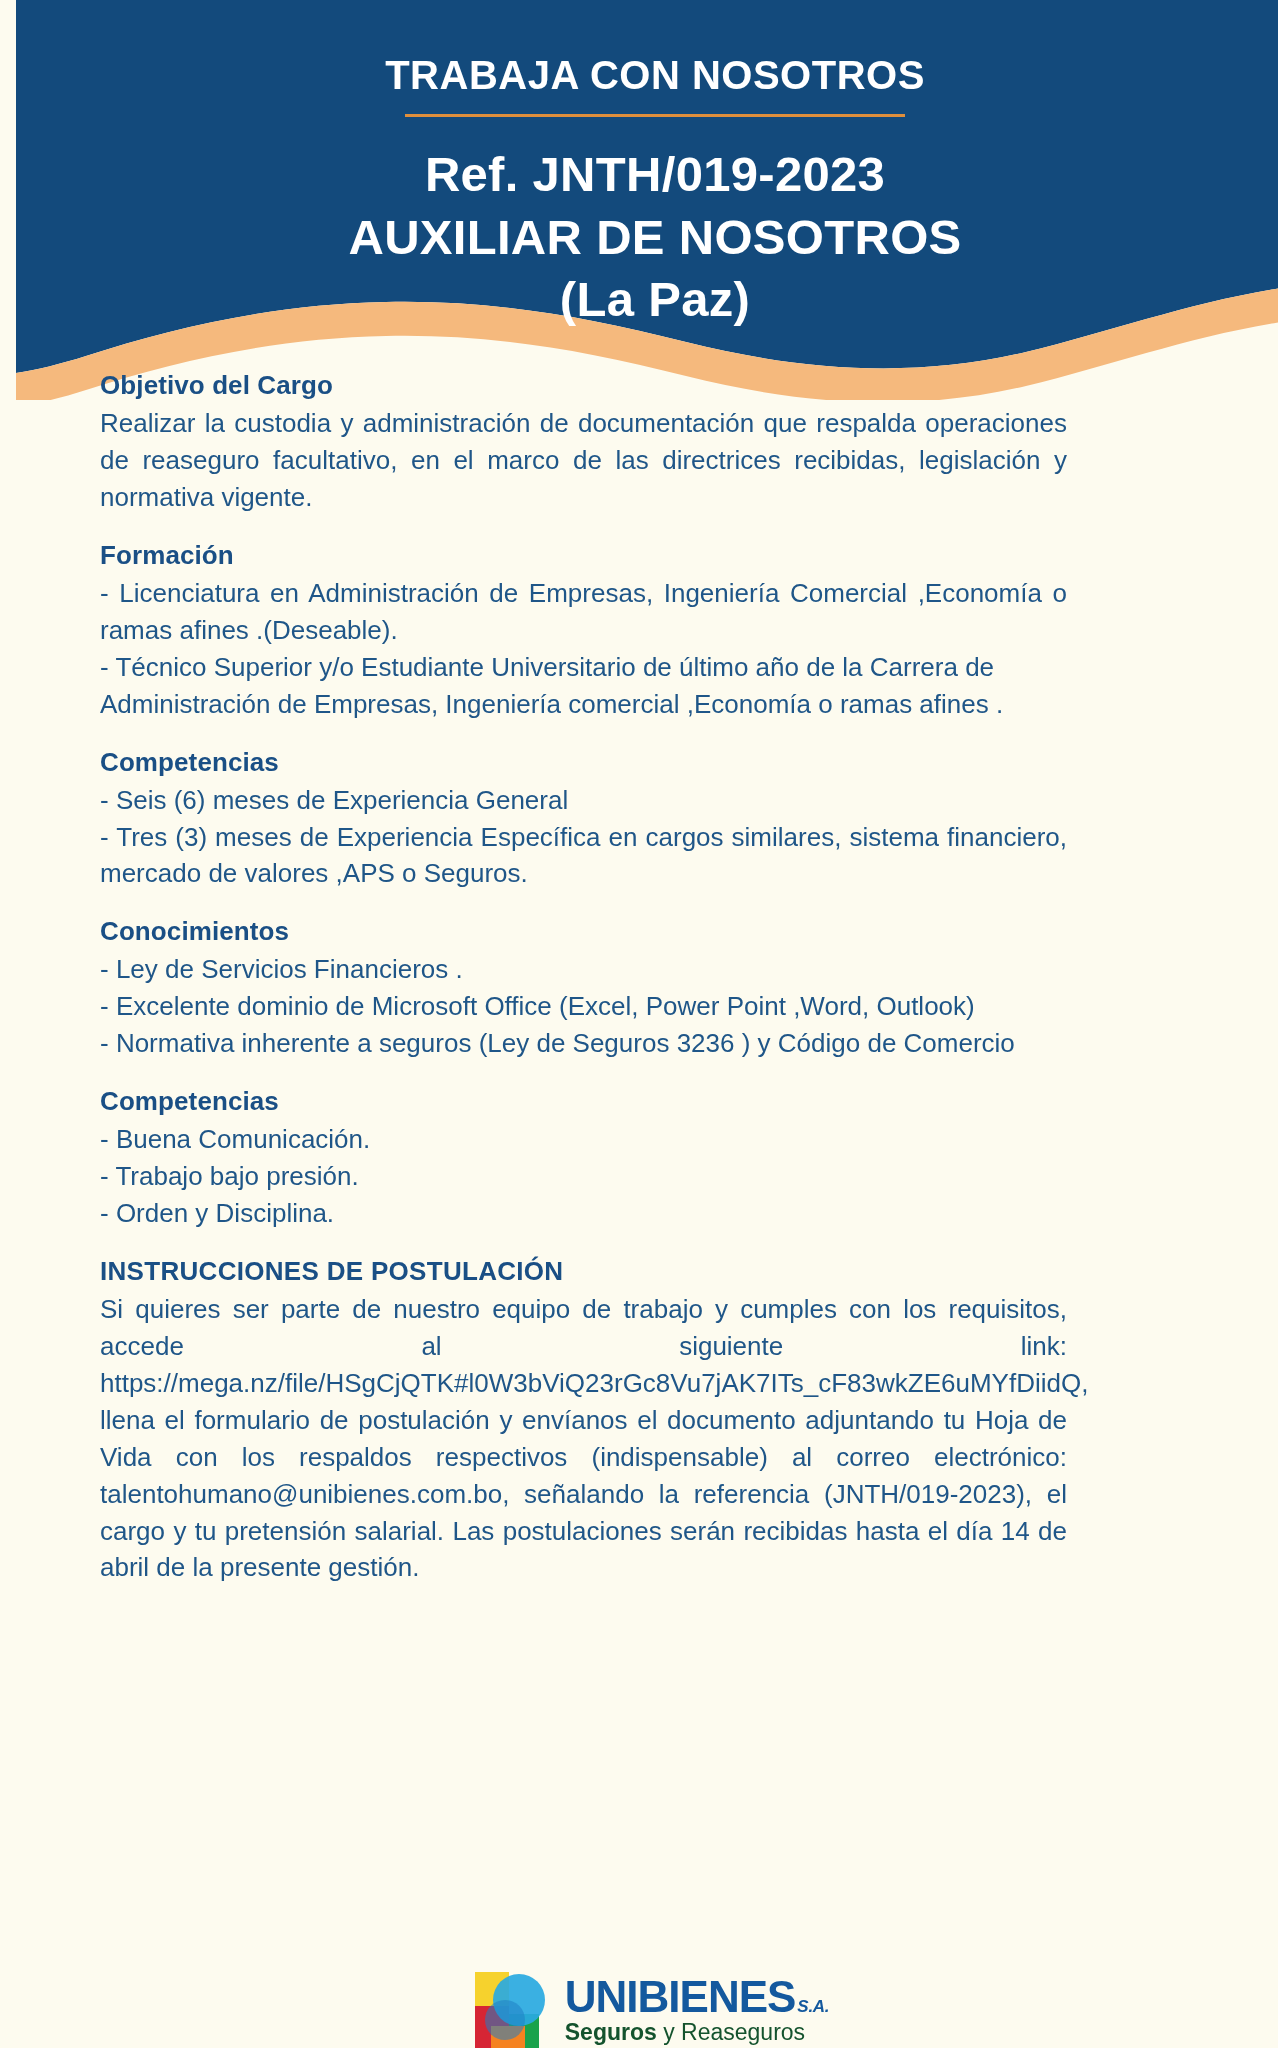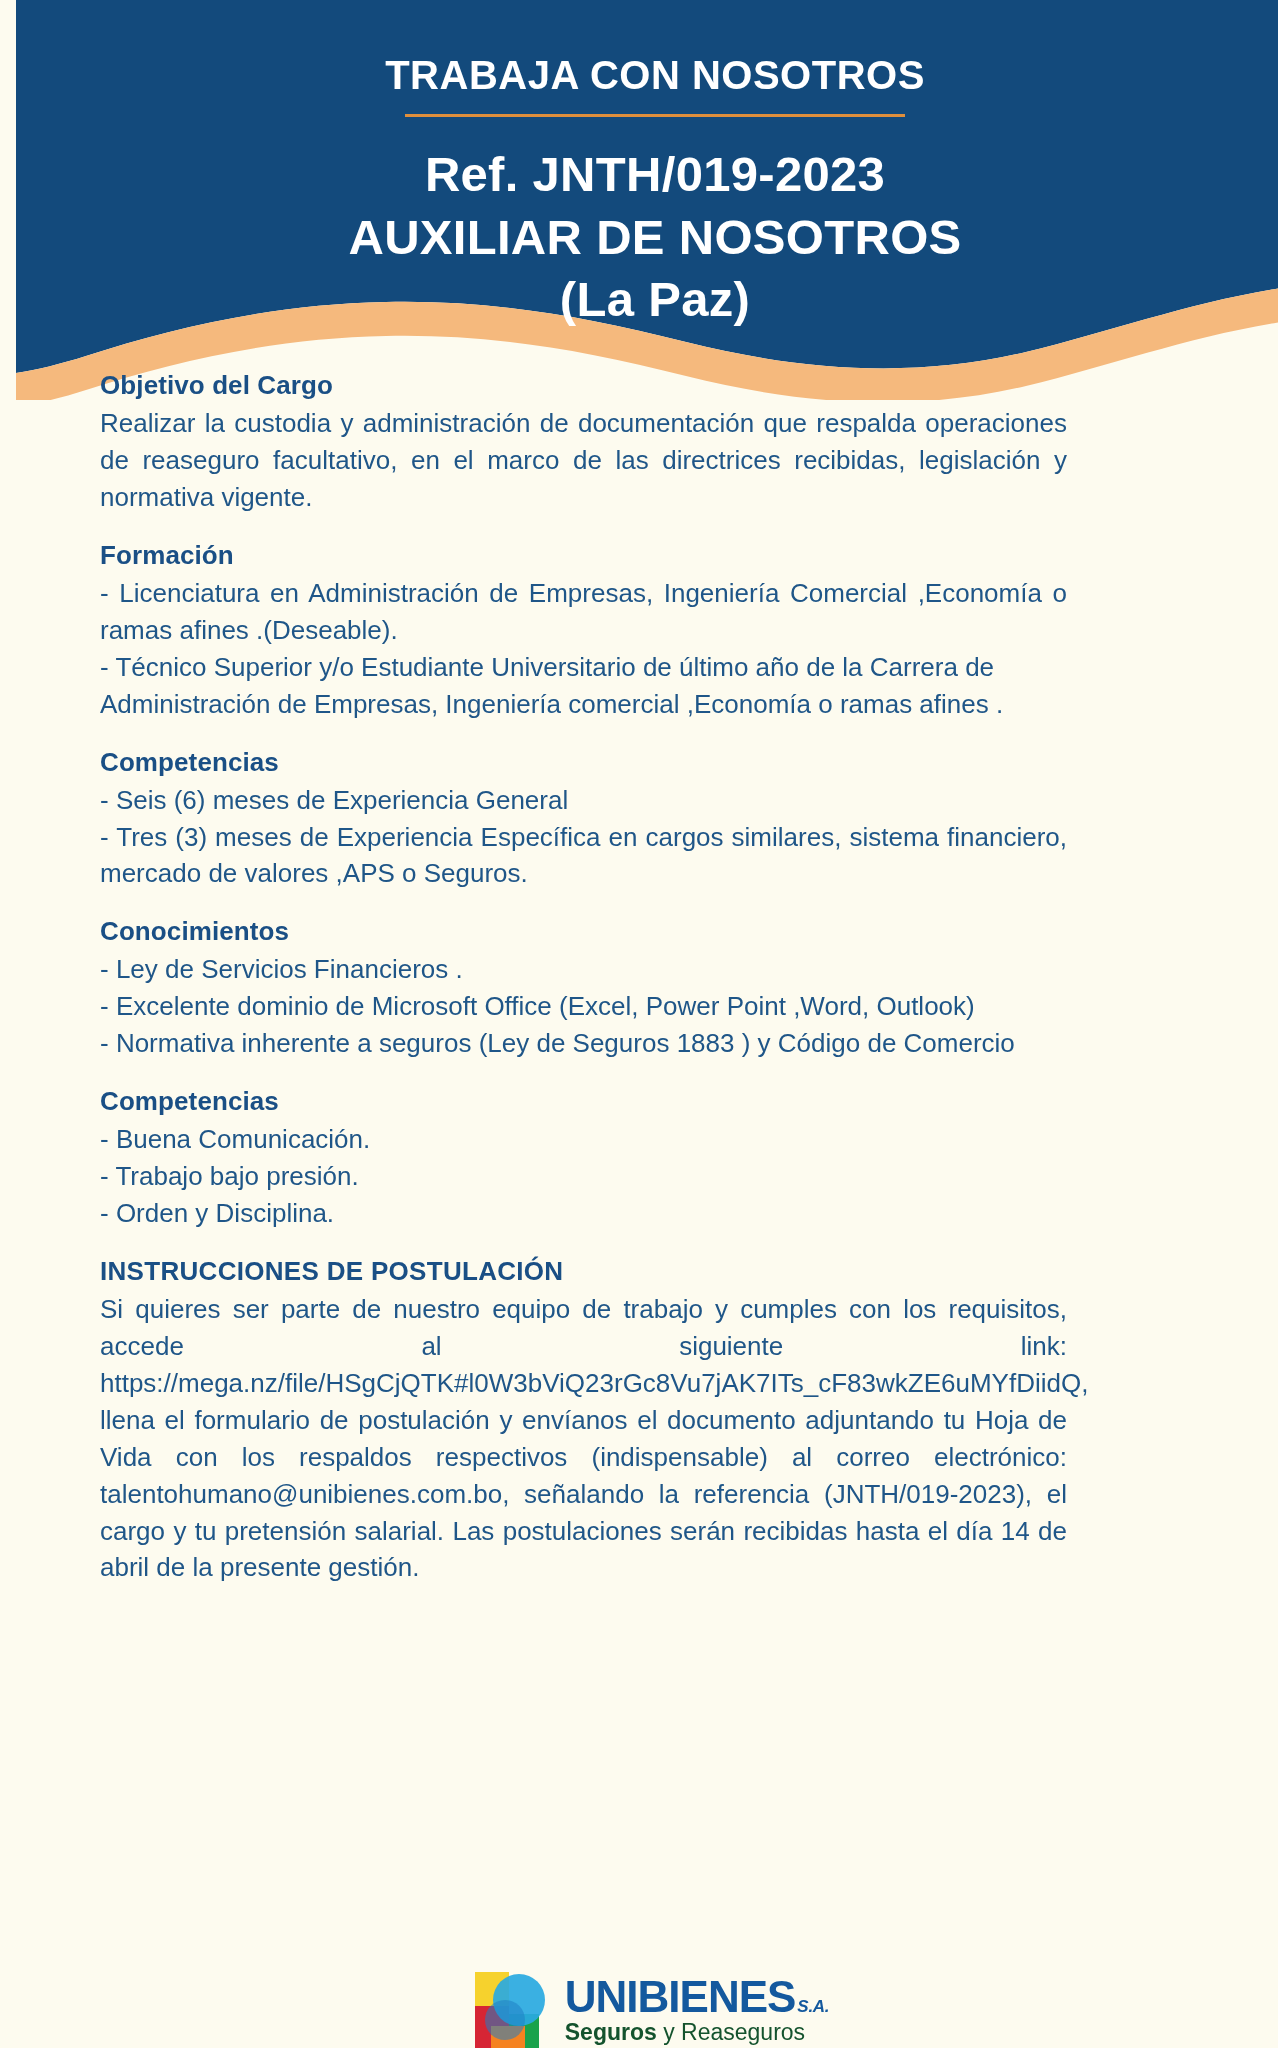--- a/index.html
+++ b/index.html
@@ -122,21 +122,21 @@
   <div class="section">
     <div class="sec-head">Competencias</div>
     <div class="para left">- Seis (6) meses de Experiencia General</div>
     <div class="para">- Tres (3) meses de Experiencia Específica en cargos similares, sistema financiero, mercado de valores ,APS o Seguros.</div>
   </div>
 
   <div class="section">
     <div class="sec-head">Conocimientos</div>
     <div class="para left">- Ley de Servicios Financieros .</div>
     <div class="para left">- Excelente dominio de Microsoft Office (Excel, Power Point ,Word, Outlook)</div>
-    <div class="para">- Normativa inherente a seguros (Ley de Seguros 1883 ) y Código de Comercio</div>
+    <div class="para">- Normativa inherente a seguros (Ley de Seguros 3236 ) y Código de Comercio</div>
   </div>
 
   <div class="section">
     <div class="sec-head">Competencias</div>
     <div class="para left">- Buena Comunicación.</div>
     <div class="para left">- Trabajo bajo presión.</div>
     <div class="para left">- Orden y Disciplina.</div>
   </div>
 
   <div class="section">

